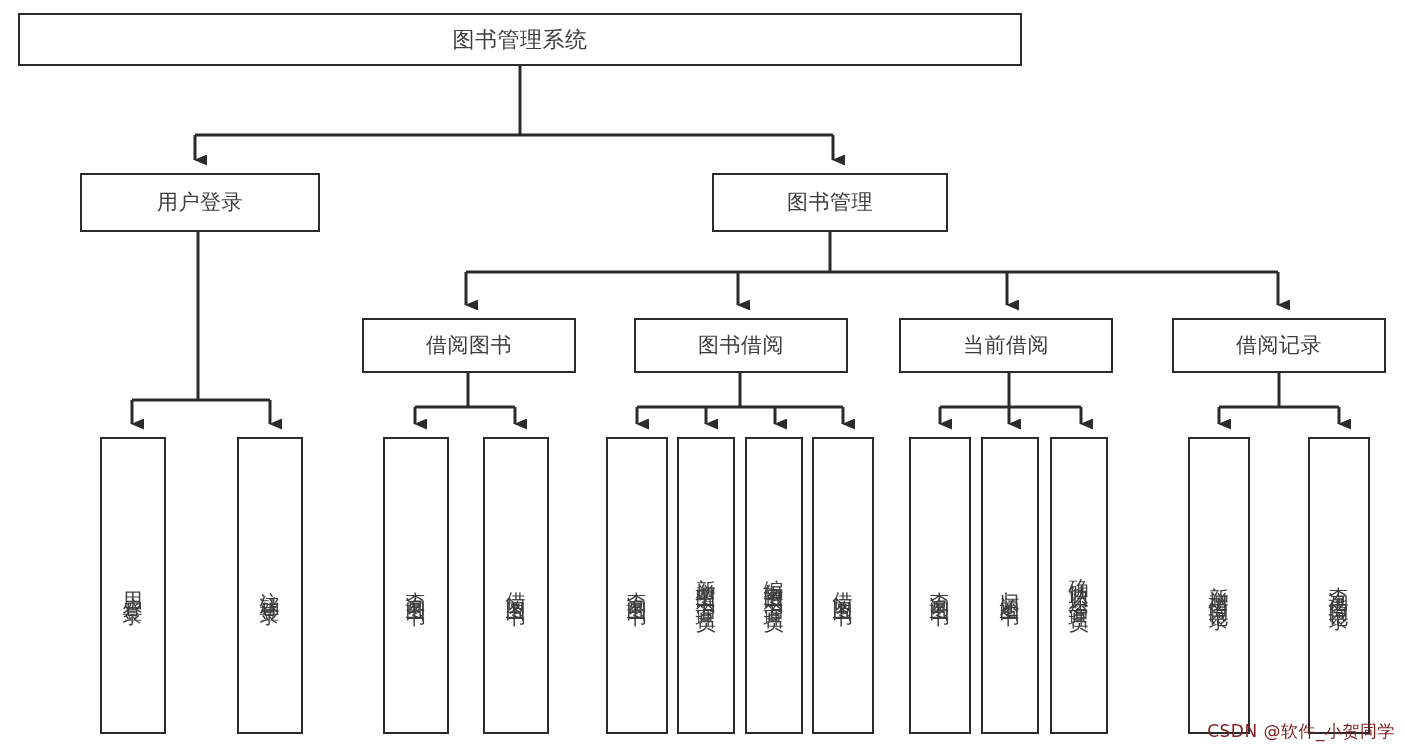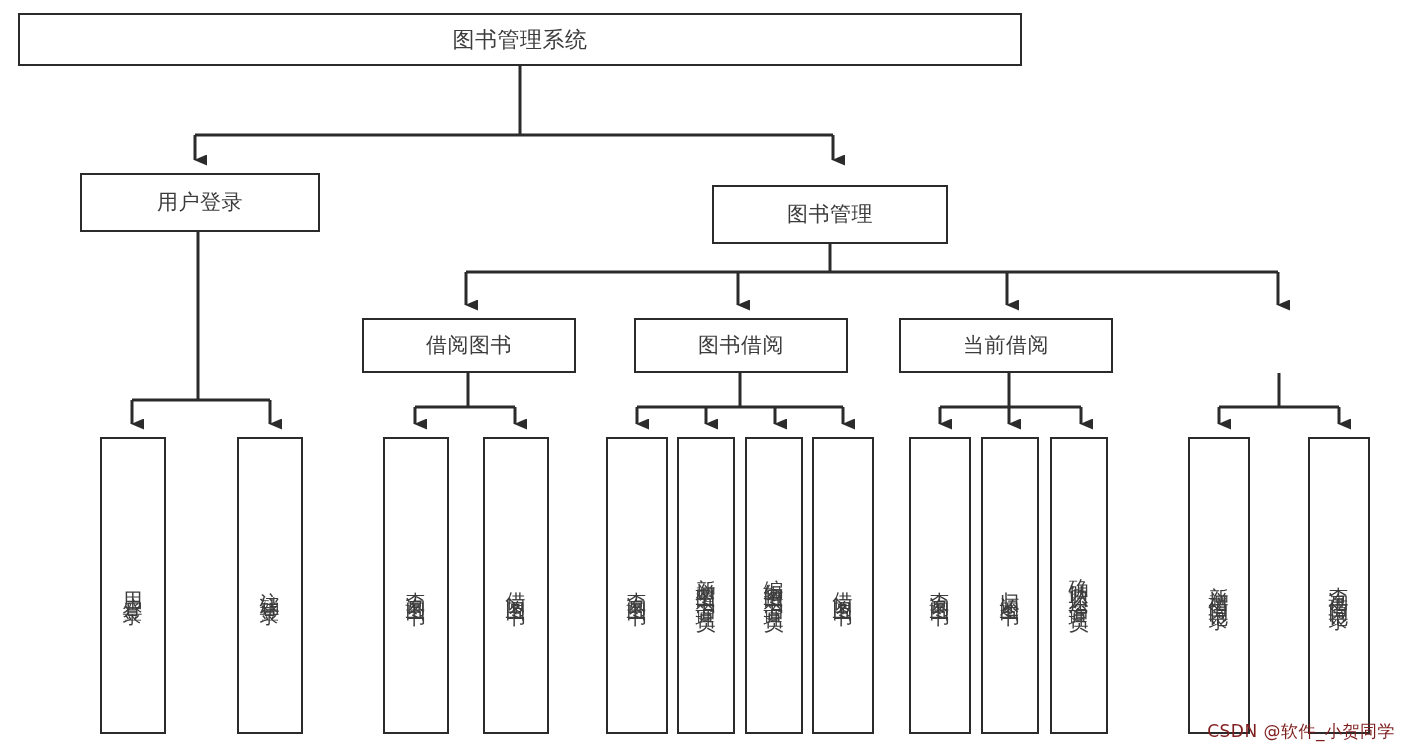--- a/index.html
+++ b/index.html
@@ -112,32 +112,35 @@
     </g>
   </svg>
 
   <div class="node root" style="left:18px;top:13px;width:1004px;height:53px;">
     <span class="lbl">图书管理系统</span>
   </div>
 
   <div class="node" style="left:80px;top:173px;width:240px;height:59px;">
     <span class="lbl">用户登录</span>
   </div>
-  <div class="node" style="left:712px;top:173px;width:236px;height:59px;margin-top:12px;">
+  <div class="node" style="left:712px;top:173px;width:236px;height:59px;">
     <span class="lbl">图书管理</span>
   </div>
 
   <div class="node" style="left:362px;top:318px;width:214px;height:55px;">
     <span class="lbl">借阅图书</span>
   </div>
   <div class="node" style="left:634px;top:318px;width:214px;height:55px;">
     <span class="lbl">图书借阅</span>
   </div>
   <div class="node" style="left:865px;top:318px;width:214px;height:55px;margin-left:34px;">
     <span class="lbl">当前借阅</span>
+  </div>
+  <div class="node" style="left:1172px;top:318px;width:214px;height:55px;">
+    <span class="lbl">借阅记录</span>
   </div>
 
   <div class="node leaf" style="left:100px;top:437px;width:66px;height:297px;">
     <span class="lbl">用户登录</span>
   </div>
   <div class="node leaf" style="left:237px;top:437px;width:66px;height:297px;">
     <span class="lbl">注销登录</span>
   </div>
 
   <div class="node leaf" style="left:383px;top:437px;width:66px;height:297px;">

